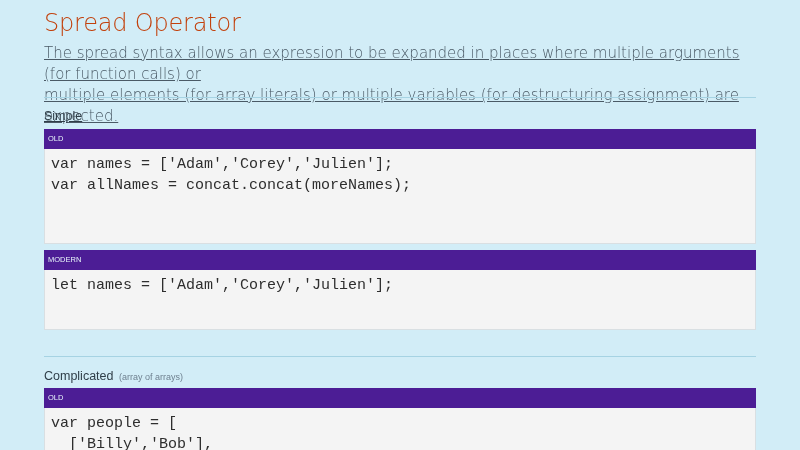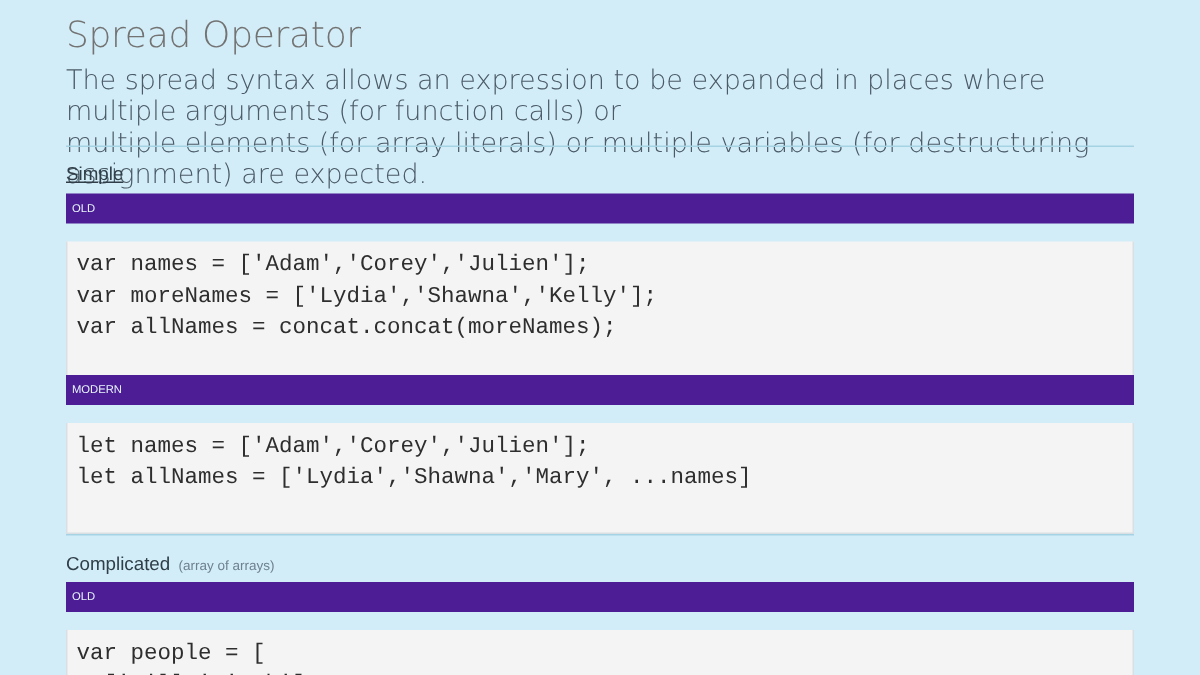--- a/index.html
+++ b/index.html
@@ -6,65 +6,65 @@
     body {
       width:800px; height:450px; overflow:hidden;
       background:#d2edf7;
       font-family:"Liberation Sans", sans-serif;
       color:#3a4a55;
     }
     .page { position:absolute; left:44px; top:0; width:712px; }
     h1 {
       margin:0; position:absolute; top:9px; left:0;
       font-family:"DejaVu Sans", sans-serif;
-      font-weight:300; font-size:24px; color:#737373; letter-spacing:-0.2px;
+      font-weight:300; font-size:24px; color:#c2410c; letter-spacing:-0.2px;
     }
     .intro {
       position:absolute; top:43px; left:0; width:715px;
       font-family:"DejaVu Sans", sans-serif; font-weight:300;
-      font-size:18px; line-height:21px; color:#4a5a66;
+      font-size:15px; line-height:21px; color:#4a5a66;text-decoration:underline;
     }
     .rule { position:absolute; left:0; width:712px; height:1px; background:#a6d3e3; }
     .section-title {
       position:absolute; left:0; font-size:12.5px; color:#2f3e48;
     }
     .section-title .sub { font-size:9px; color:#6f8190; margin-left:2px; }
     .block { position:absolute; left:0; width:712px; }
     .block-head {
       height:20px; background:#4c1d95; color:#e8f6fb;
       font-size:7.5px; line-height:20px; padding-left:4px; text-transform:uppercase;
     }
     .block-code {
       background:#f4f4f4; border:1px solid #d9dfe2; border-top:none;
       font-family:"Liberation Mono", monospace; font-size:15px; line-height:21px;
-      color:#2e2e2e; padding:5px 6px; white-space:pre; box-sizing:border-box;margin-top:12px;
+      color:#2e2e2e; padding:5px 6px; white-space:pre; box-sizing:border-box;
     }
   </style>
 </head>
 <body>
 
 <div class="page">
   <h1>Spread Operator</h1>
   <div class="intro">
     <div>The spread syntax allows an expression to be expanded in places where multiple arguments (for function calls) or</div>
     <div>multiple elements (for array literals) or multiple variables (for destructuring assignment) are expected.</div>
   </div>
 
   <div class="rule" style="top:97px;"></div>
 
   <div class="section-title" style="top:109px;text-decoration:underline;">Simple</div>
 
   <div class="block" style="top:129px;">
     <div class="block-head">OLD</div>
-    <div class="block-code" style="height:95px;"><div>var names = ['Adam','Corey','Julien'];</div><div>var moreNames = ['Lydia','Shawna','Kelly'];</div><div>var allNames = concat.concat(moreNames);</div></div>
+    <div class="block-code" style="height:95px;"><div>var names = ['Adam','Corey','Julien'];</div><div>var allNames = concat.concat(moreNames);</div></div>
   </div>
 
   <div class="block" style="top:250px;">
     <div class="block-head">MODERN</div>
-    <div class="block-code" style="height:74px;"><div>let names = ['Adam','Corey','Julien'];</div><div>let allNames = ['Lydia','Shawna','Mary', ...names]</div></div>
+    <div class="block-code" style="height:60px;"><div>let names = ['Adam','Corey','Julien'];</div></div>
   </div>
 
   <div class="rule" style="top:356px;"></div>
 
   <div class="section-title" style="top:369px;text-align:right;">
     <span>Complicated</span>
     <span class="sub">(array of arrays)</span>
   </div>
 
   <div class="block" style="top:388px;">

